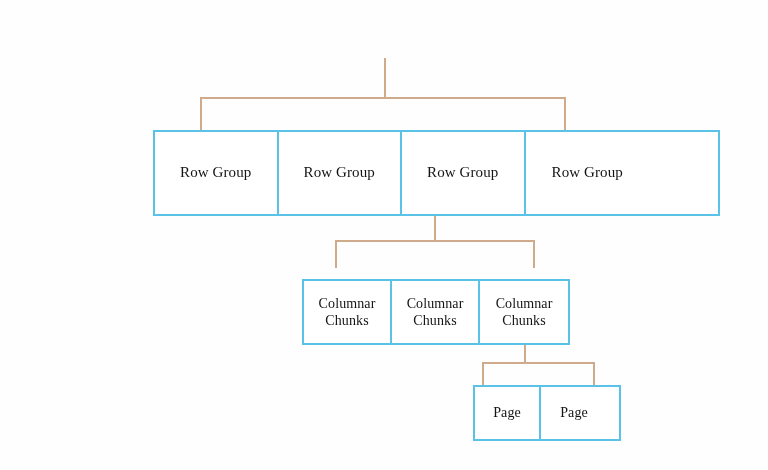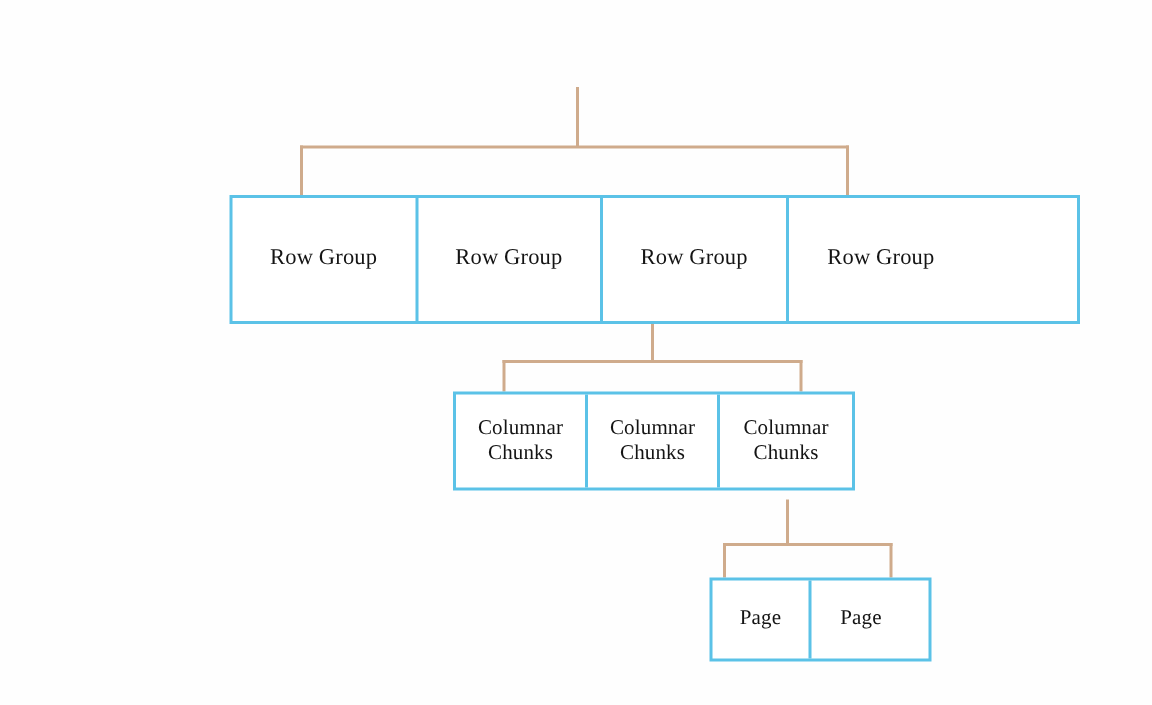--- a/index.html
+++ b/index.html
@@ -47,21 +47,21 @@
 
   
   .row-top      { left: 35px;  top: 29px;  width: 699px; height: 29px; }
   .row-top .c-header     { width: 108px; }
   .row-top .c-datablock  { width: 485px; }
   .row-top .c-footer     { width: 102px; }
 
   .row-groups   { left: 129px; top: 130px; width: 567px; height: 86px; margin-left: 24px; }
   .row-groups .cell { width: 123.5px; font-size: 15px; }
 
-  .row-chunks   { left: 302px; top: 261px; width: 268px; height: 66px; }
+  .row-chunks   { left: 302px; top: 279px; width: 268px; height: 66px; }
   .row-chunks .cell { width: 89.33px; font-size: 14px; line-height: 1.25; }
 
   .row-pages    { left: 473px; top: 385px; width: 148px; height: 56px; }
   .row-pages .cell { width: 66px; font-size: 14px; }
 
   
   .conn {
     position: absolute;
     background: #cfab8c;
   }

